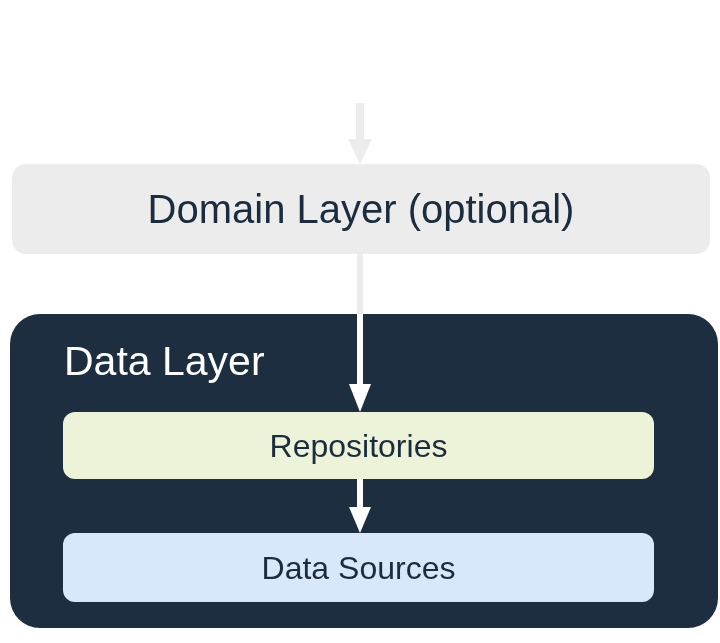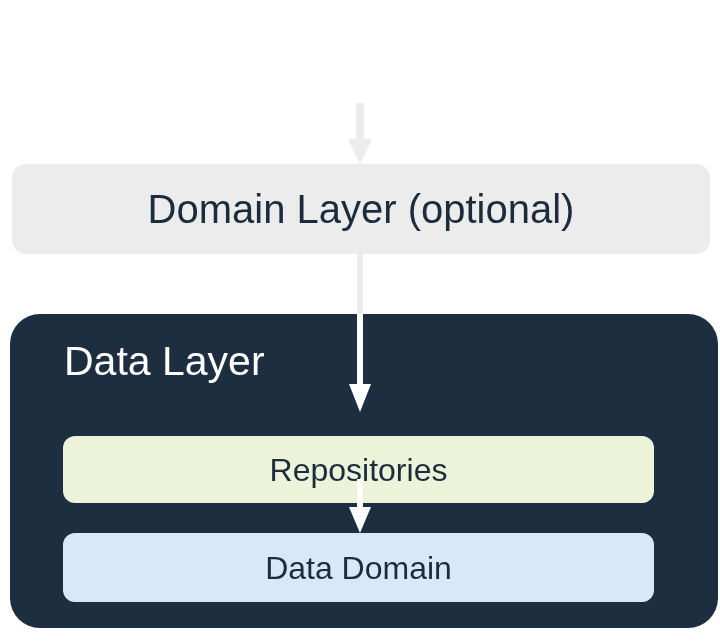--- a/index.html
+++ b/index.html
@@ -63,21 +63,21 @@
     left: 53px;
     width: 591px;
     border-radius: 12px;
     display: flex;
     align-items: center;
     justify-content: center;
     color: var(--text-dark);
     font-size: 32px;
     line-height: 1;
   }
-  .inner-box.repos   { top: 98px;  height: 67px; background: var(--repositories-bg); margin-top: 24px; }
+  .inner-box.repos   { top: 98px;  height: 67px; background: var(--repositories-bg); }
   .inner-box.sources { top: 219px; height: 69px; background: var(--data-sources-bg); }
   .arrow-svg {
     position: absolute;
     display: block;
   }
   .arrow-svg .shaft-gray  { stroke: var(--arrow-gray);  }
   .arrow-svg .shaft-white { stroke: var(--arrow-white); }
   .arrow-svg .head-gray   { fill: var(--arrow-gray);  }
   .arrow-svg .head-white  { fill: var(--arrow-white); }
   #arrow-ui-domain     { left: 336px; top: 103px; }
@@ -100,21 +100,21 @@
   </div>
 
   <div class="dark-box">
     <div class="dark-box-title">Data Layer</div>
 
     <div class="inner-box repos">
       <span>Repositories</span>
     </div>
 
     <div class="inner-box sources">
-      <span>Data Domain</span>
+      <span>Data Sources</span>
     </div>
   </div>
 
   <svg id="arrow-domain-repos" class="arrow-svg" width="48" height="158" viewBox="0 0 48 158">
     <line class="shaft-gray" x1="24" y1="0" x2="24" y2="60" stroke-width="6"></line>
     <line class="shaft-white" x1="24" y1="60" x2="24" y2="132" stroke-width="6"></line>
     <polygon class="head-white" points="13,130 35,130 24,158"></polygon>
   </svg>
 
   <svg id="arrow-repos-sources" class="arrow-svg" width="48" height="54" viewBox="0 0 48 54">

